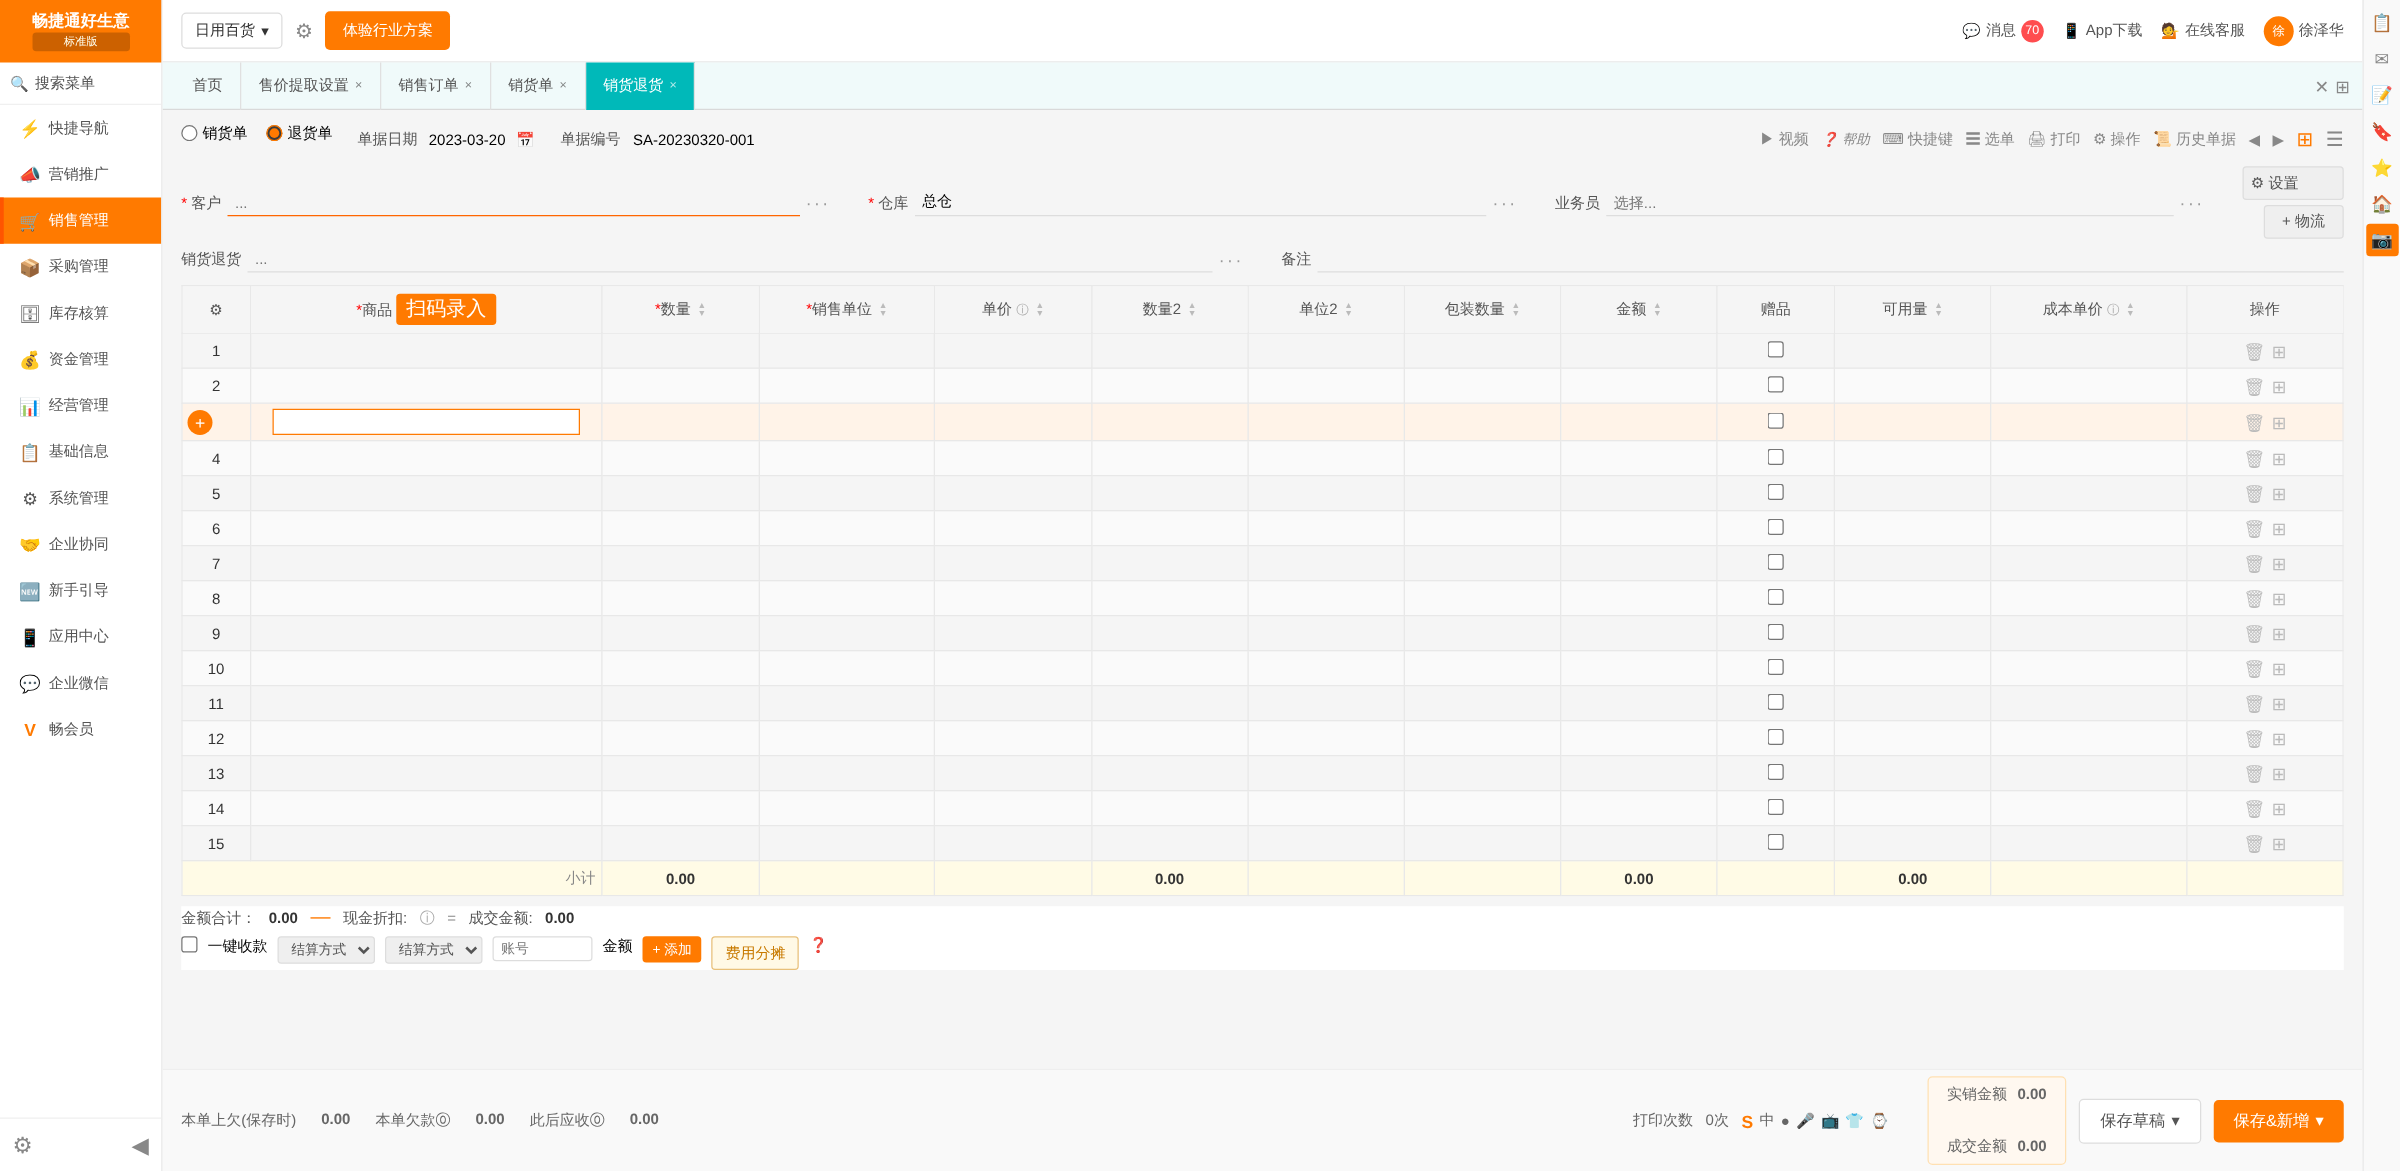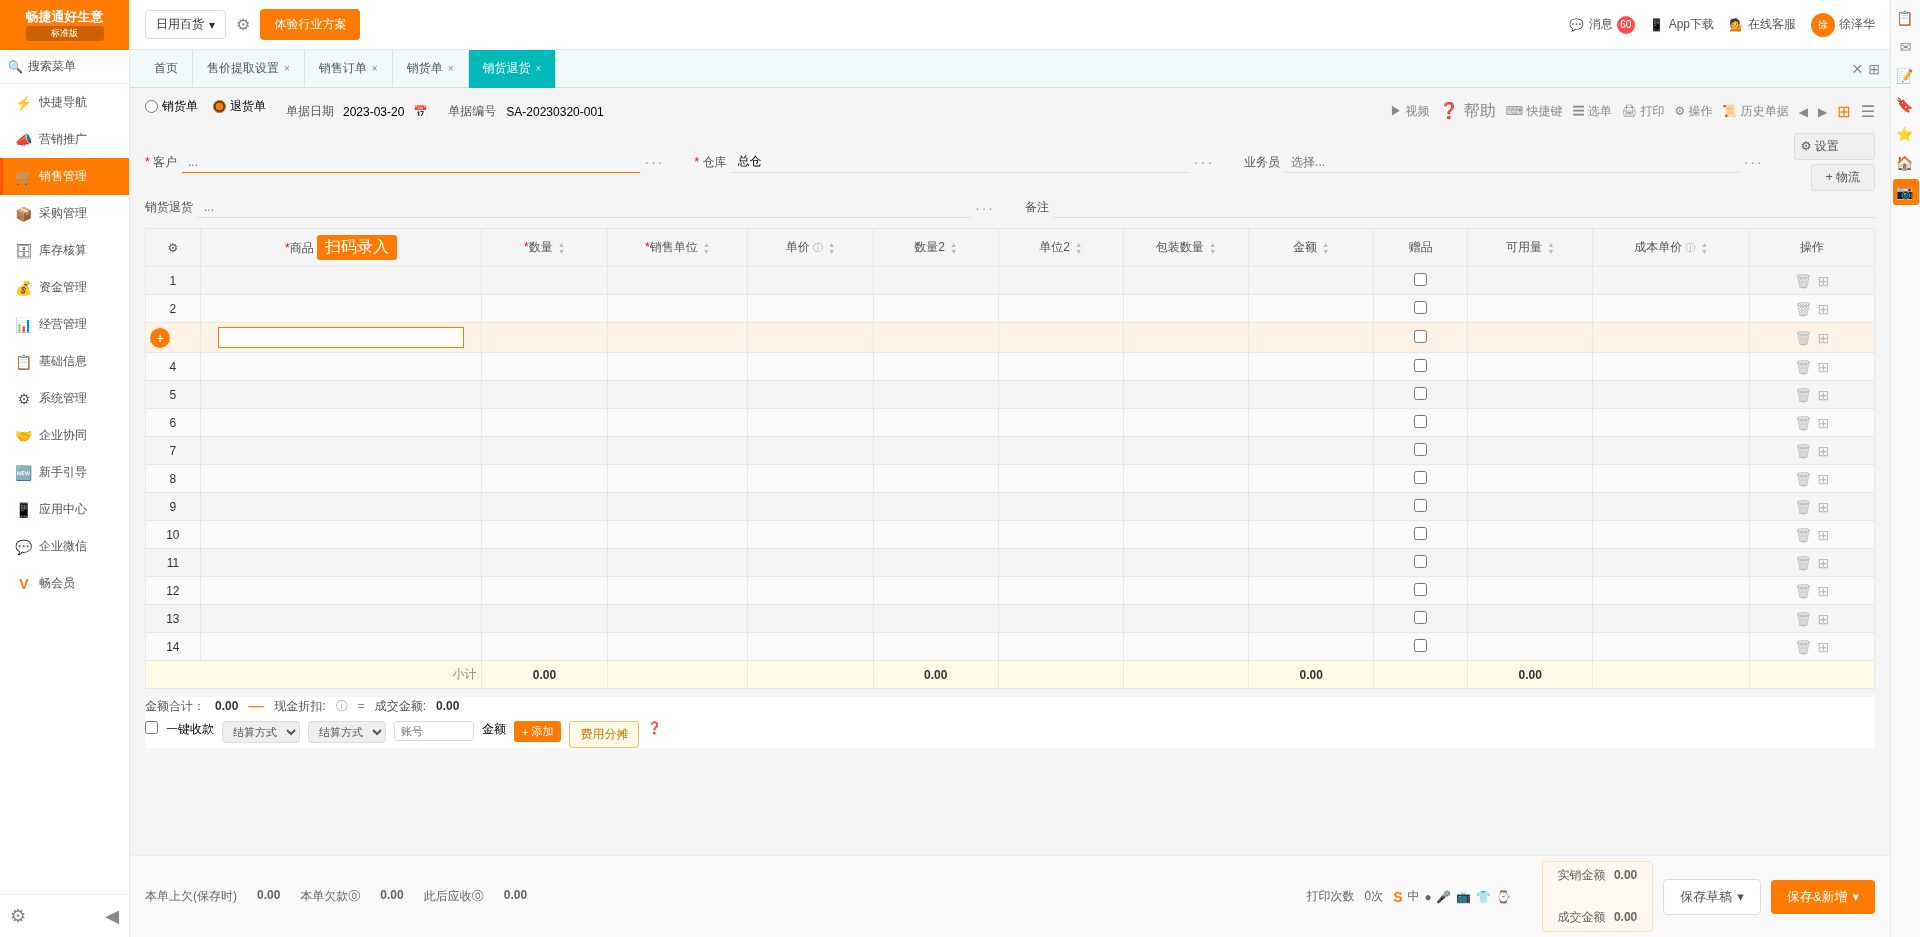--- a/index.html
+++ b/index.html
@@ -185,21 +185,21 @@
           <span>日用百货</span>
           <span>▾</span>
         </div>
         <span class="gear-btn">⚙</span>
         <button class="experience-btn">体验行业方案</button>
       </div>
       <div class="top-right">
         <div class="top-right-item">
           <span>💬</span>
           <span>消息</span>
-          <span class="badge">60</span>
+          <span class="badge">70</span>
         </div>
         <div class="top-right-item">
           <span>📱</span>
           <span>App下载</span>
         </div>
         <div class="top-right-item">
           <span>💁</span>
           <span>在线客服</span>
         </div>
         <div class="top-right-item">
@@ -256,21 +256,21 @@
               <span style="margin:0 4px;">2023-03-20</span>
               <span class="calendar-icon">📅</span>
             </div>
             <div class="form-field">
               <span class="form-label">单据编号</span>
               <span style="margin-left:5px;">SA-20230320-001</span>
             </div>
 
             <div style="margin-left:auto;display:flex;align-items:center;gap:10px;">
               <span style="color:#888;cursor:pointer;font-size:12px;">▶ 视频</span>
-              <span style="color:#888;cursor:pointer;font-size:16px;">❓ 帮助</span>
+              <span style="color:#888;cursor:pointer;font-size:11px;font-style:italic;">❓ 帮助</span>
               <span style="color:#888;cursor:pointer;font-size:12px;">⌨ 快捷键</span>
               <span style="color:#888;cursor:pointer;font-size:12px;">☰ 选单</span>
               <span style="color:#888;cursor:pointer;font-size:12px;">🖨 打印</span>
               <span style="color:#888;cursor:pointer;font-size:12px;">⚙ 操作</span>
               <span style="color:#888;cursor:pointer;font-size:12px;">📜 历史单据</span>
               <span style="color:#888;cursor:pointer;">◀</span>
               <span style="color:#888;cursor:pointer;">▶</span>
               <span style="color:#ff7a00;cursor:pointer;font-size:16px;">⊞</span>
               <span style="color:#888;cursor:pointer;font-size:16px;">☰</span>
             </div>
@@ -659,20 +659,40 @@
                   <td></td>
                   <td>
                     <div class="action-icons">
                       <span class="action-icon">🗑</span>
                       <span class="action-icon">⊞</span>
                     </div>
                   </td>
                 </tr>
               <tr>
                   <td class="row-num">14</td>
+                  <td></td>
+                  <td></td>
+                  <td></td>
+                  <td></td>
+                  <td></td>
+                  <td></td>
+                  <td></td>
+                  <td></td>
+                  <td class="checkbox-cell"><input type="checkbox" style=""></td>
+                  <td></td>
+                  <td></td>
+                  <td>
+                    <div class="action-icons">
+                      <span class="action-icon">🗑</span>
+                      <span class="action-icon">⊞</span>
+                    </div>
+                  </td>
+                </tr>
+              <tr>
+                  <td class="row-num">15</td>
                   <td></td>
                   <td></td>
                   <td></td>
                   <td></td>
                   <td></td>
                   <td></td>
                   <td></td>
                   <td></td>
                   <td class="checkbox-cell"><input type="checkbox" style=""></td>
                   <td></td>

